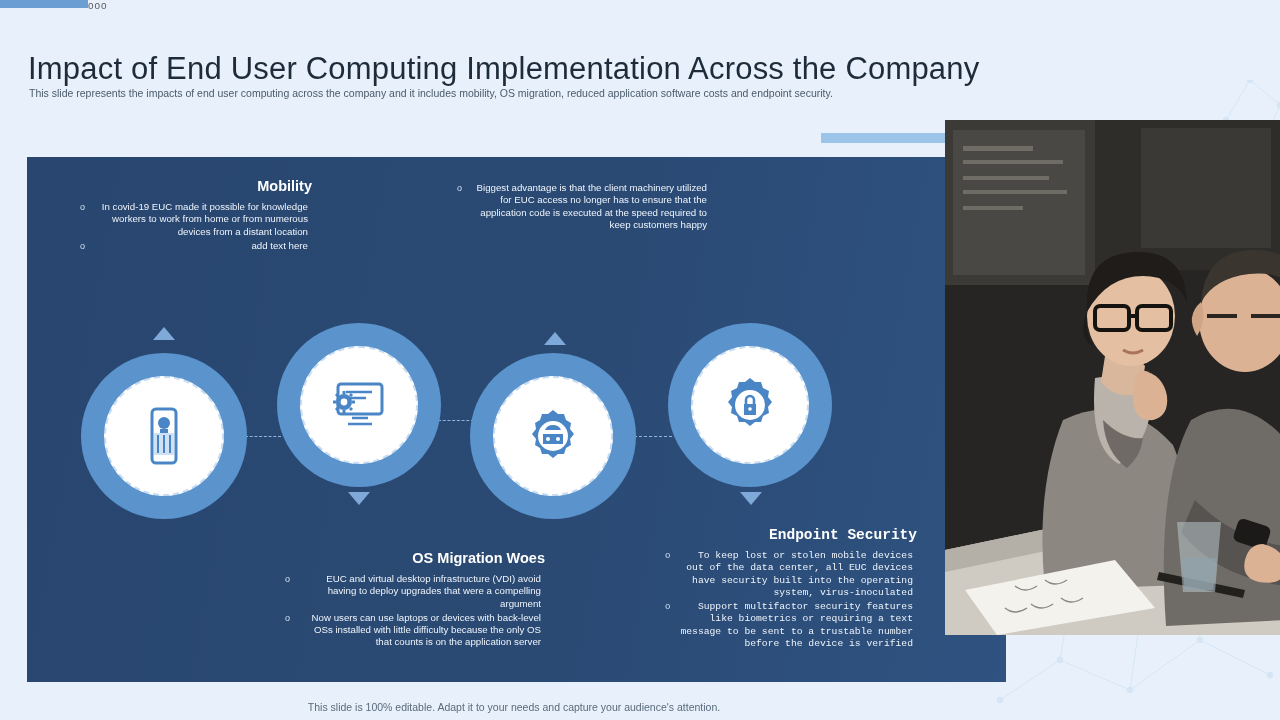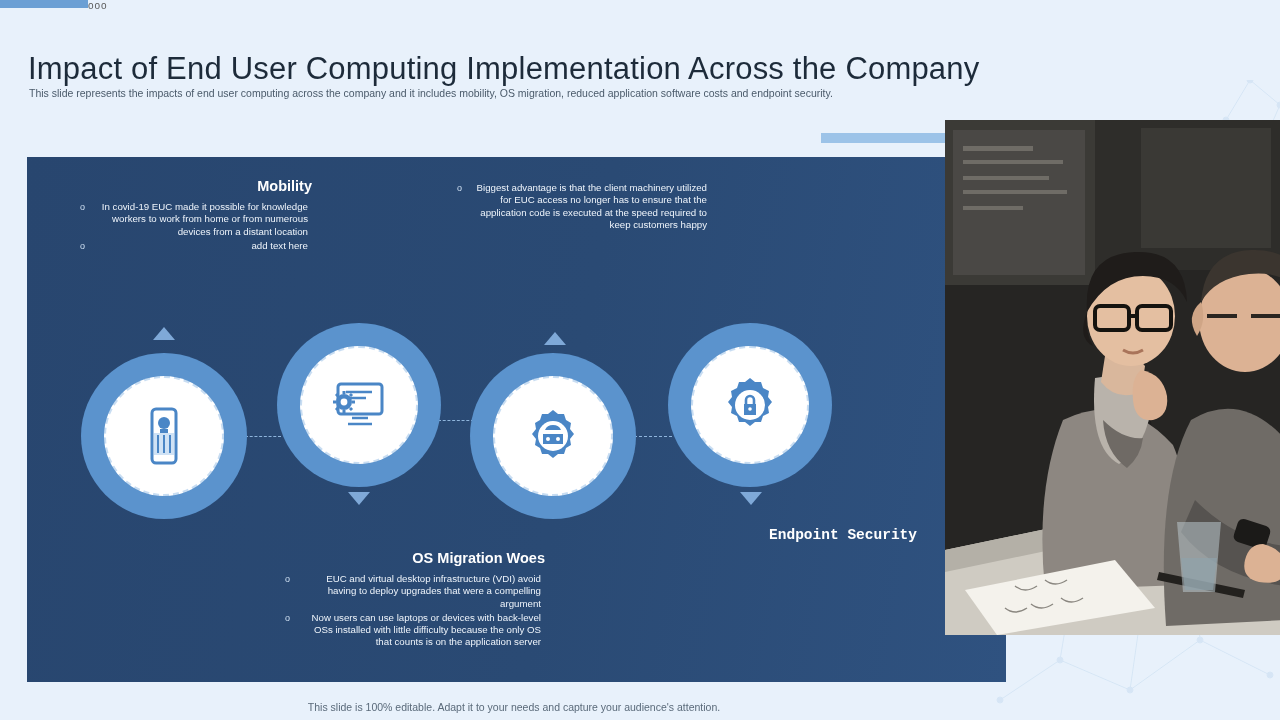--- a/index.html
+++ b/index.html
@@ -248,20 +248,22 @@
   <h3>OS Migration Woes</h3>
   <ul>
     <li>EUC and virtual desktop infrastructure (VDI) avoid having to deploy upgrades that were a compelling argument</li>
     <li>Now users can use laptops or devices with back-level OSs installed with little difficulty because the only OS that counts is on the application server</li>
   </ul>
 </div>
 
 <div class="block" id="block-endpoint">
   <h3>Endpoint Security</h3>
   <ul>
+    <li>To keep lost or stolen mobile devices out of the data center, all EUC devices have security built into the operating system, virus-inoculated</li>
+    <li>Support multifactor security features like biometrics or requiring a text message to be sent to a trustable number before the device is verified</li>
   </ul>
 </div>
 
 <div class="photo">
   <svg width="335" height="515" viewBox="0 0 335 515">
 
     <rect x="0" y="0" width="335" height="515" fill="#262523"></rect>
 
     <rect x="0" y="0" width="150" height="165" fill="#3b3a36"></rect>
     <rect x="8" y="10" width="132" height="145" fill="#4a4845"></rect>

